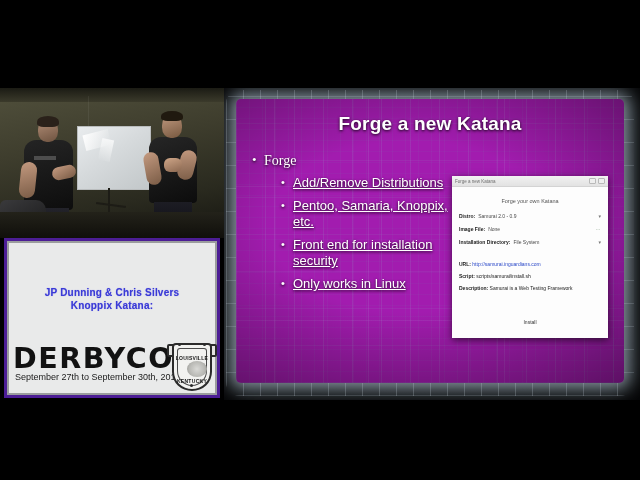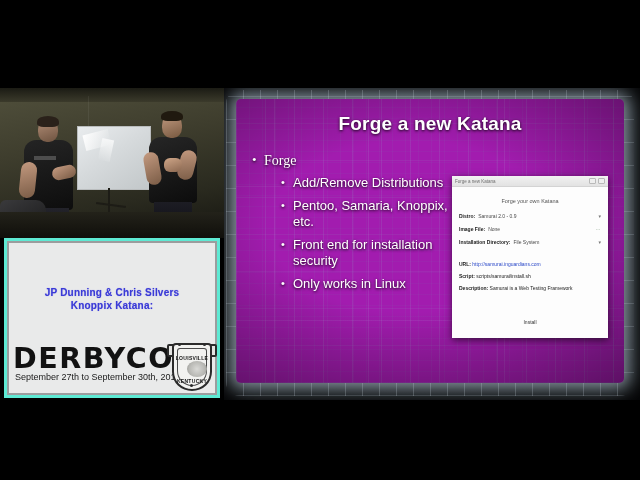--- a/index.html
+++ b/index.html
@@ -57,21 +57,21 @@
   #pB .armR{position:absolute;left:31px;top:36px;width:16px;height:30px;border-radius:8px;
             background:linear-gradient(160deg,#c49a80,#7a5c46);transform:rotate(14deg);}
   #pB .hands{position:absolute;left:16px;top:44px;width:18px;height:14px;border-radius:6px;
             background:linear-gradient(160deg,#cda headers,#8a6750);background:linear-gradient(160deg,#cfa688,#8a6750);}
   #pB .legs{position:absolute;left:6px;top:88px;width:38px;height:36px;background:linear-gradient(180deg,#1d1d24,#0b0b10);}
   #bag{position:absolute;left:0;top:112px;width:46px;height:38px;border-radius:6px 10px 0 0;
        background:linear-gradient(150deg,#3a3a3c,#161617);}
 
   
   #card{position:absolute;left:4px;top:150px;width:216px;height:160px;
-        background:#5eead4;padding:3px;box-sizing:border-box;}
+        background:#4c1d95;padding:3px;box-sizing:border-box;}
   #cardInner{position:relative;width:100%;height:100%;background:#e9eaea;border:2px solid #9b9d9e;box-sizing:border-box;
         display:flex;flex-direction:column;}
   #titleArea{flex:1;display:flex;flex-direction:column;align-items:center;justify-content:center;padding-top:10px;}
   .tline{font-weight:bold;color:#3b3bd6;font-size:10px;line-height:13px;letter-spacing:.2px;
          text-shadow:0 0 1px #8f8fe8;white-space:nowrap;}
   #footer{position:relative;height:48px;background:#e9eaea;padding:0 6px 3px 6px;box-sizing:border-box;}
   #derby{font-family:"DejaVu Sans",sans-serif;font-weight:bold;font-size:28px;line-height:28px;color:#121212;
          letter-spacing:1.5px;transform:scaleX(1.02);}
   #dates{font-size:9px;color:#1a1a1a;line-height:11px;margin-top:-1px;}
   #badge{position:absolute;right:2px;top:-4px;width:46px;height:50px;}
@@ -112,21 +112,21 @@
           linear-gradient(0deg,transparent 0 62px,rgba(180,210,235,.28) 62px 63px,transparent 63px 100%),
           linear-gradient(0deg,transparent 0 196px,rgba(180,210,235,.25) 196px 197px,transparent 197px 100%);}
   .vignette{position:absolute;inset:0;background:radial-gradient(120% 100% at 45% 45%,rgba(0,0,0,0) 30%,rgba(0,0,0,.72) 100%);}
 
   #slideTitle{position:absolute;left:0;top:14px;width:388px;text-align:center;color:#fff;
         font-size:19px;font-weight:bold;letter-spacing:.2px;text-shadow:0 1px 3px rgba(0,0,0,.9);}
 
   #bullets{position:absolute;left:14px;top:52px;width:200px;color:#fff;text-shadow:0 1px 3px rgba(0,0,0,.95);}
   .b1{font-size:14px;line-height:20px;padding-left:14px;position:relative;margin-bottom:4px;font-family:Liberation Serif, serif;}
   .b1::before{content:"\2022";position:absolute;left:2px;top:-1px;font-size:13px;}
-  .sub{margin-left:30px;}
+  .sub{margin-left:30px;text-decoration:underline;}
   .b2{font-size:13px;line-height:16px;padding-left:13px;position:relative;margin-bottom:7px;}
   .b2::before{content:"\2022";position:absolute;left:1px;top:-1px;font-size:11px;}
 
   
   #dlg{position:absolute;left:216px;top:77px;width:156px;height:162px;background:#fdfdfd;
        box-shadow:0 2px 7px rgba(0,0,0,.6);overflow:hidden;filter:blur(.45px);}
   #dlgBar{height:11px;background:linear-gradient(180deg,#f2f2f2,#e2e2e2);border-bottom:1px solid #d3d3d3;
        display:flex;align-items:center;padding:0 3px;box-sizing:border-box;}
   #dlgTitle{font-size:4.5px;color:#6d6d6d;flex:1;overflow:hidden;white-space:nowrap;}
   #dlgBtns{display:flex;gap:2px;}

